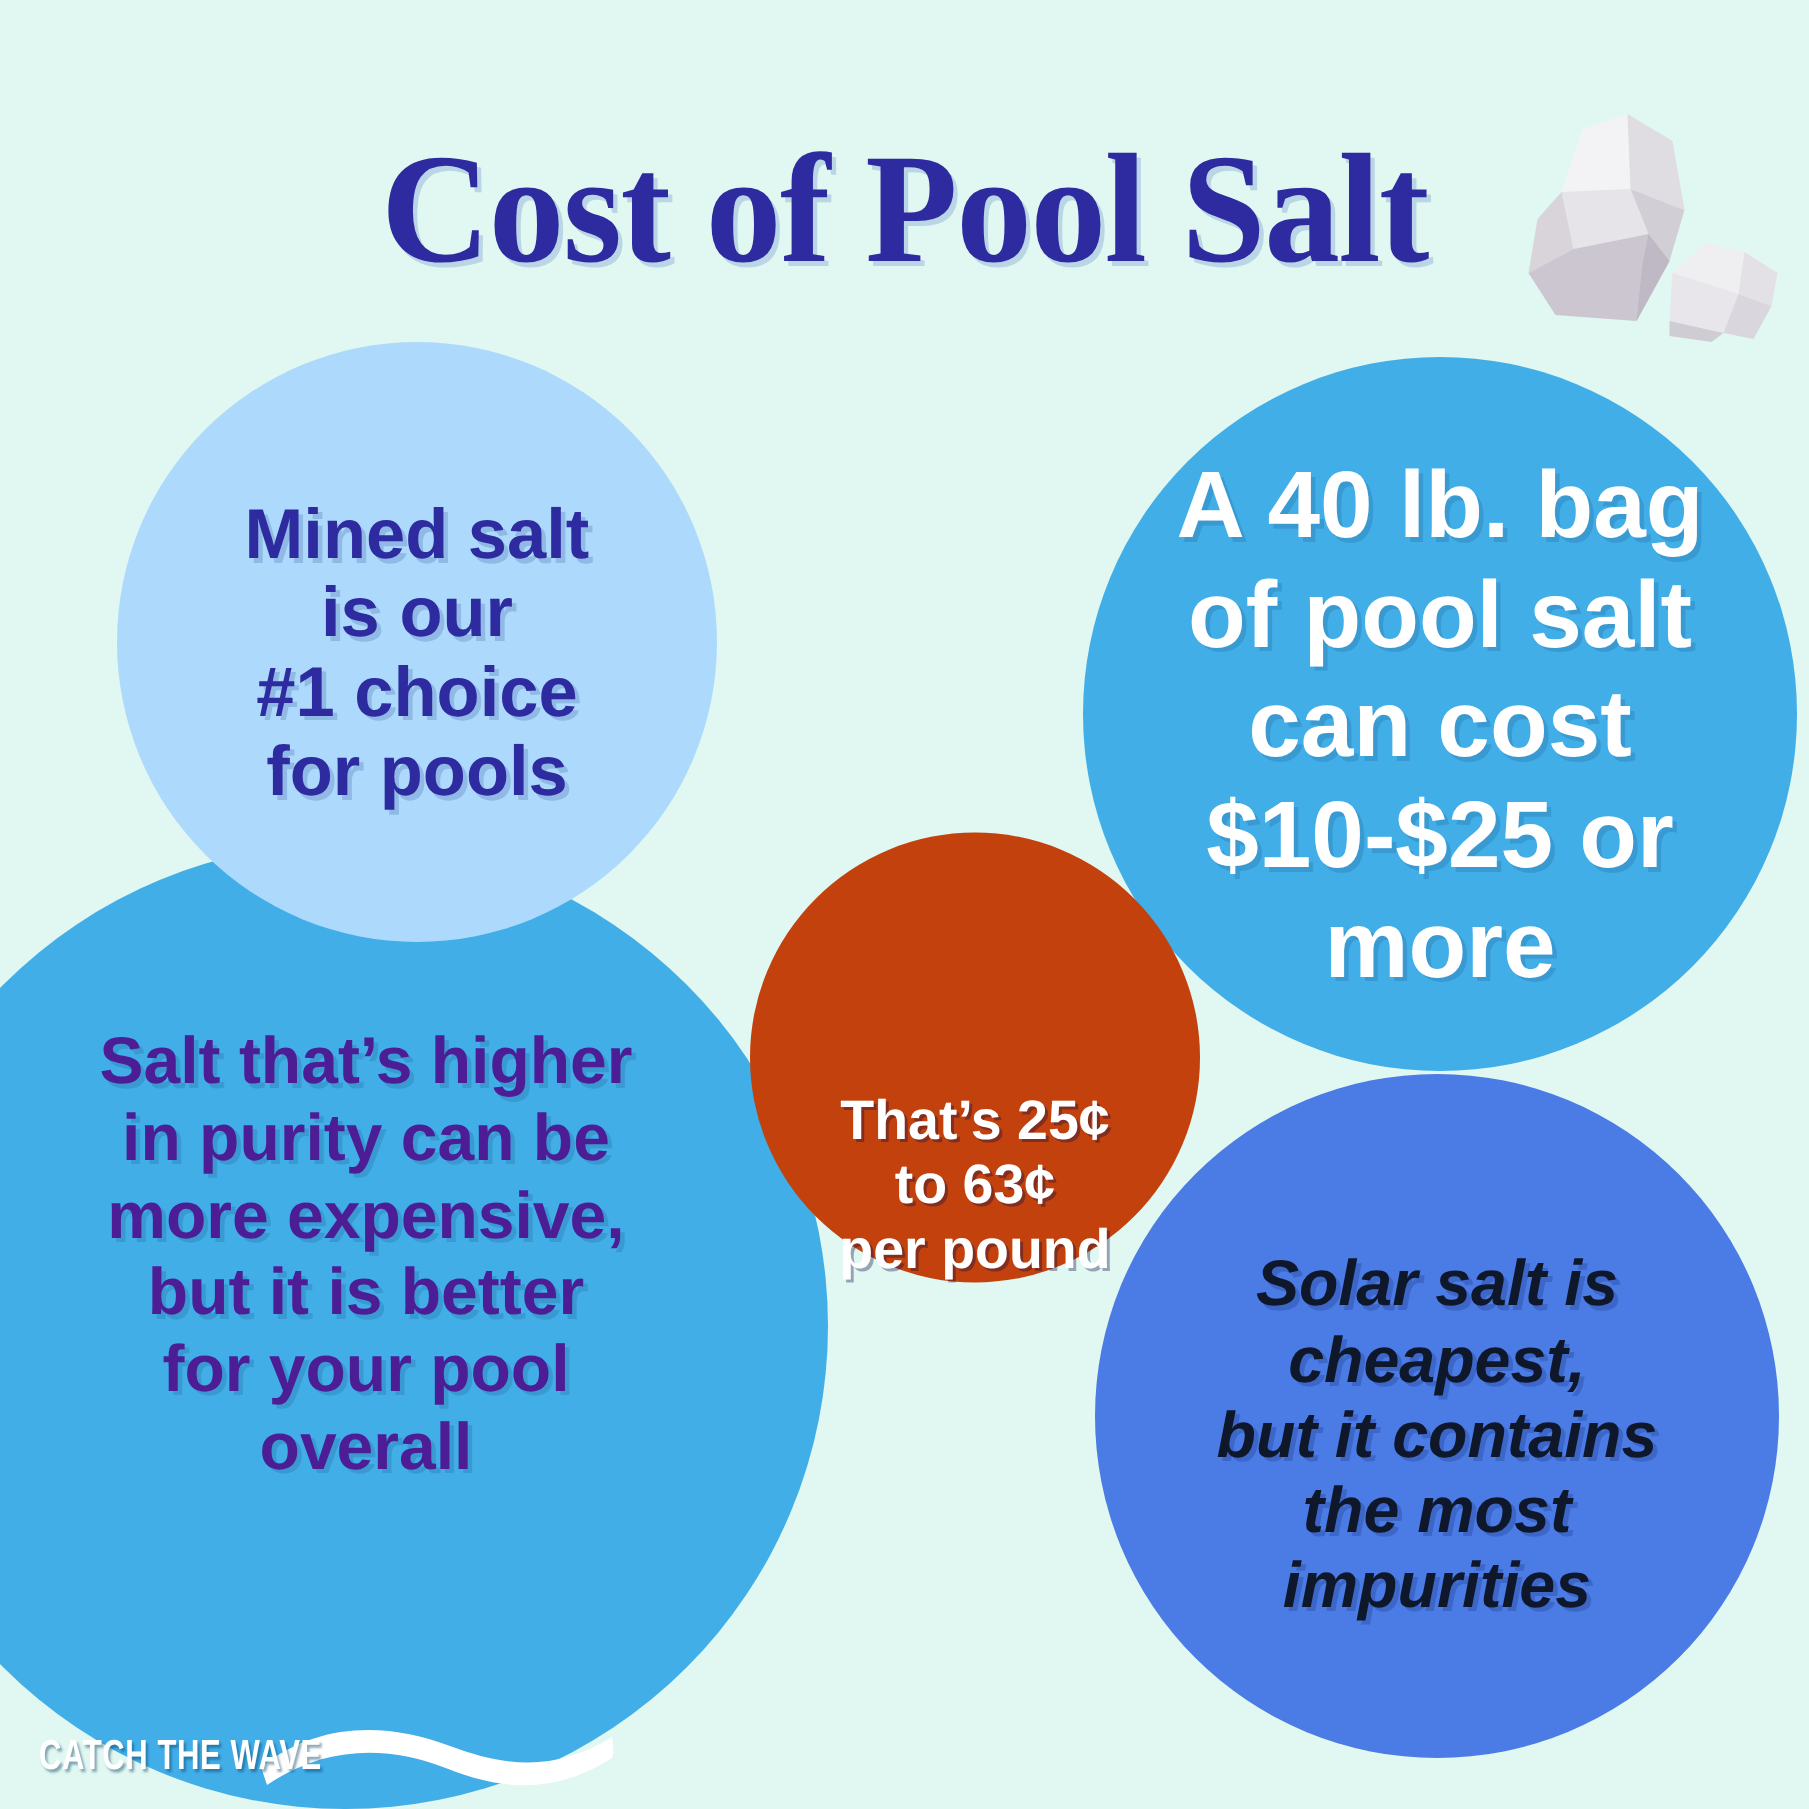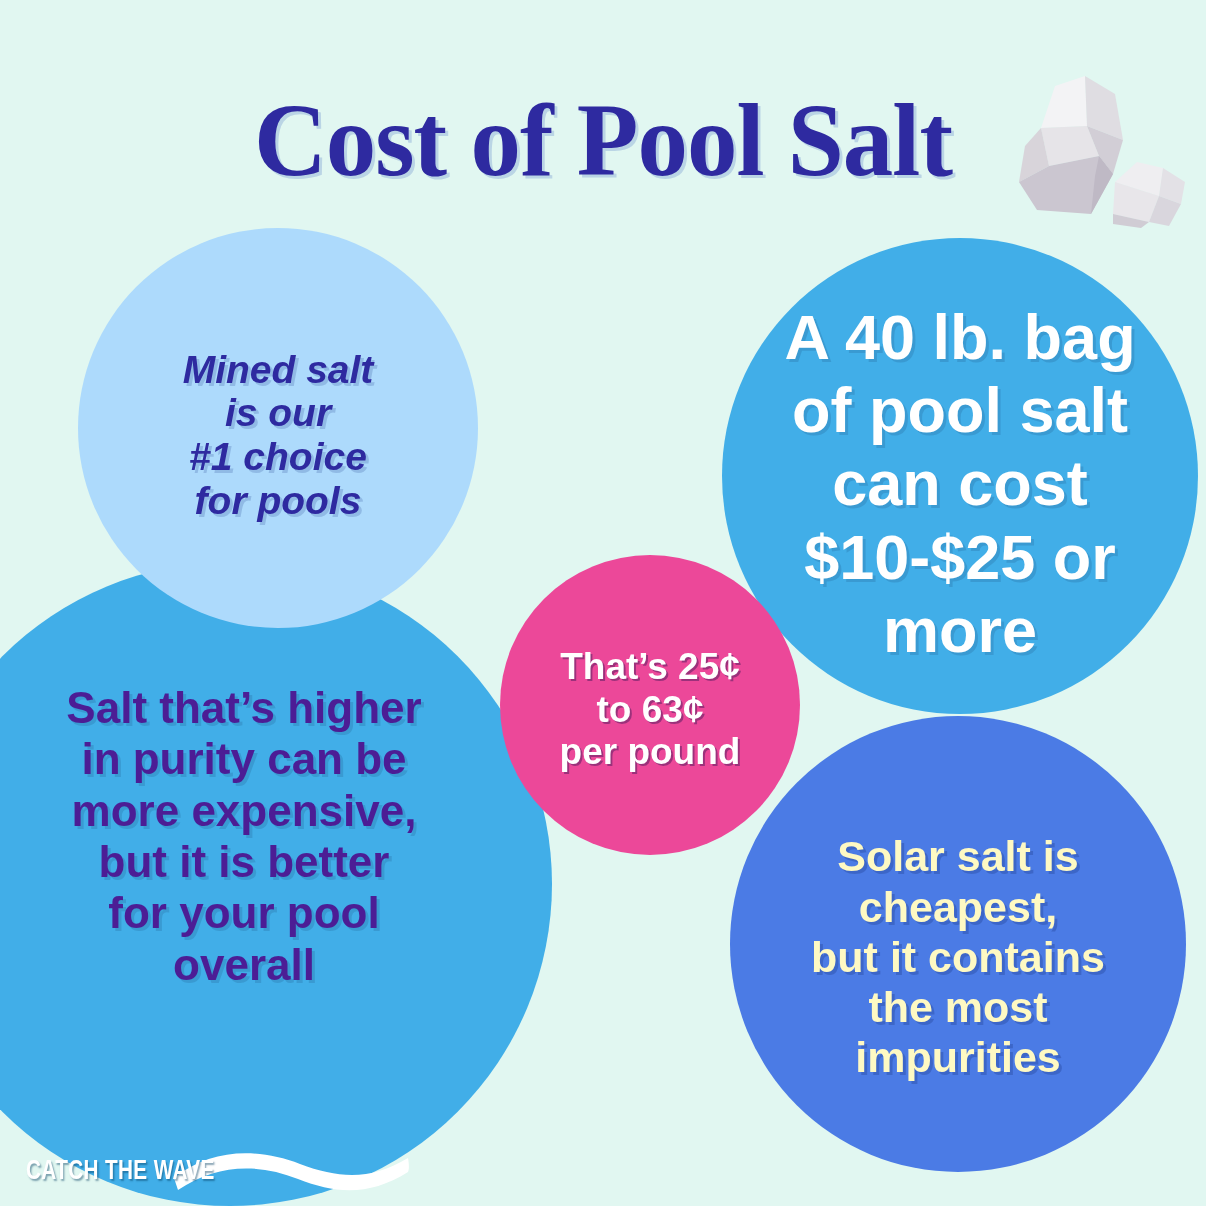--- a/index.html
+++ b/index.html
@@ -64,25 +64,24 @@
   #bubble-mined {
     left: 78px;
     top: 228px;
     width: 400px;
     height: 400px;
     background: #addafc;
     z-index: 3;
   }
   #bubble-mined p {
     color: #2e2aa0;
-    font-size: 39px;
+    font-size: 47px;
     line-height: 1.12;
     text-shadow: 3px 3px 0 rgba(120,160,210,0.55);
     padding-top: 14px;
-    font-style: italic;
   }
 
   
   #bubble-bag {
     left: 722px;
     top: 238px;
     width: 476px;
     height: 476px;
     background: #41aee8;
     z-index: 2;
@@ -115,35 +114,37 @@
   
   #bubble-solar {
     left: 730px;
     top: 716px;
     width: 456px;
     height: 456px;
     background: #4b7be5;
     z-index: 2;
   }
   #bubble-solar p {
-    color: #fef9c3;
+    color: #0f172a;
     font-size: 43px;
     line-height: 1.17;
     text-shadow: 3px 3px 0 rgba(30,60,140,0.32);
     padding-top: 26px;
+    font-style: italic;
   }
 
   
   #bubble-perpound {
     left: 500px;
     top: 555px;
     width: 300px;
     height: 300px;
-    background: #ec4899;
+    background: #c2410c;
     z-index: 5;
+    align-items: flex-end;
   }
   #bubble-perpound p {
     color: #ffffff;
     font-size: 37px;
     line-height: 1.16;
     text-shadow: 2px 2px 0 rgba(10,10,70,0.35);
     padding-top: 10px;
   }
 
   

